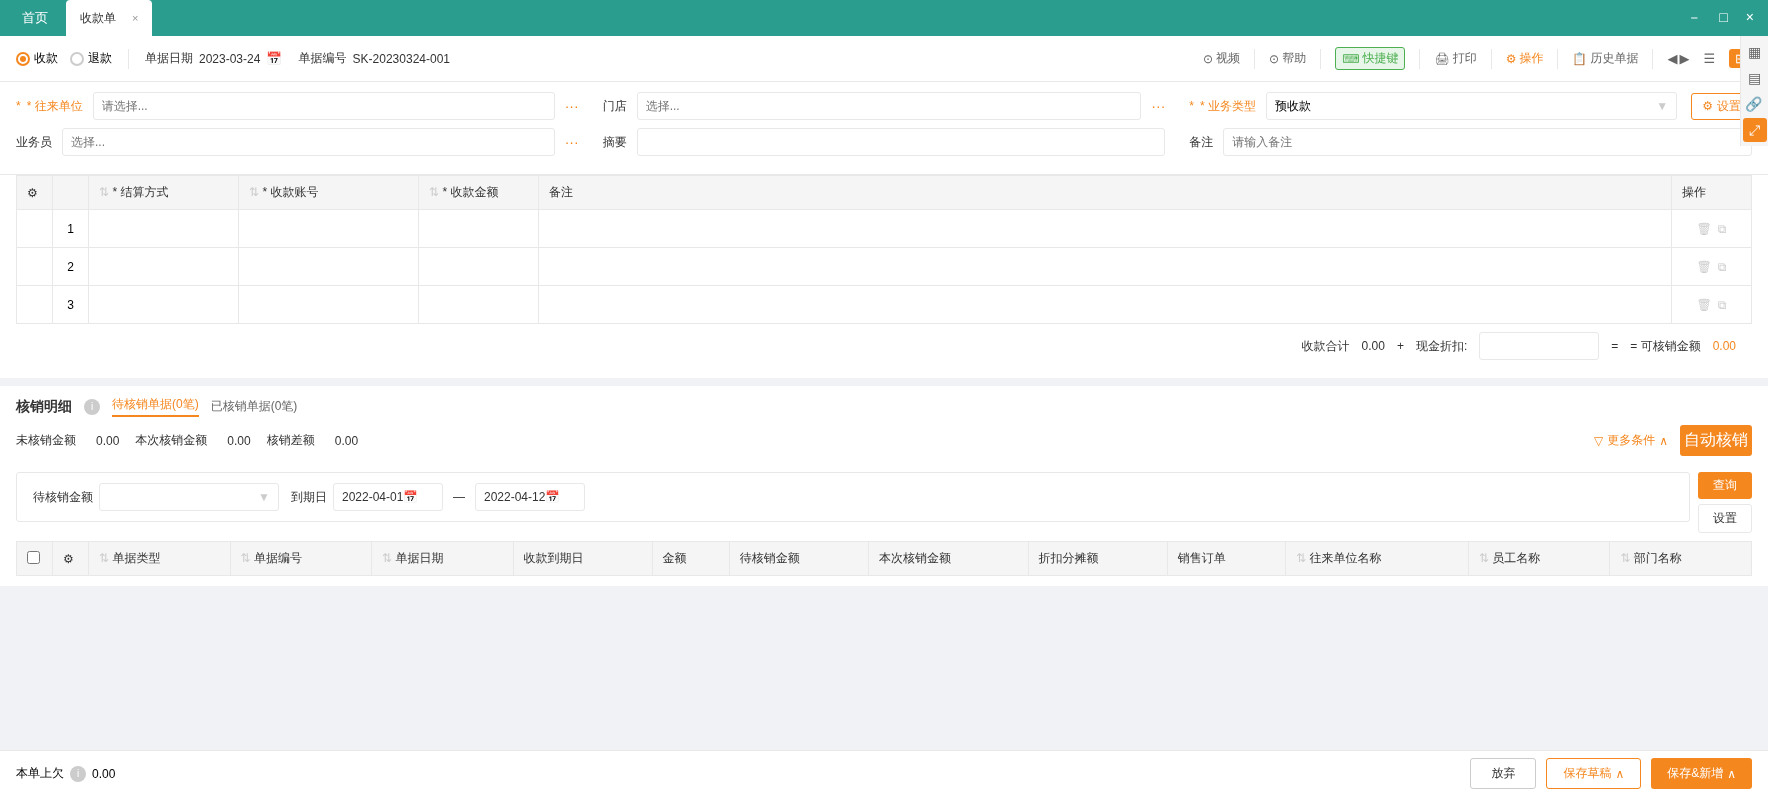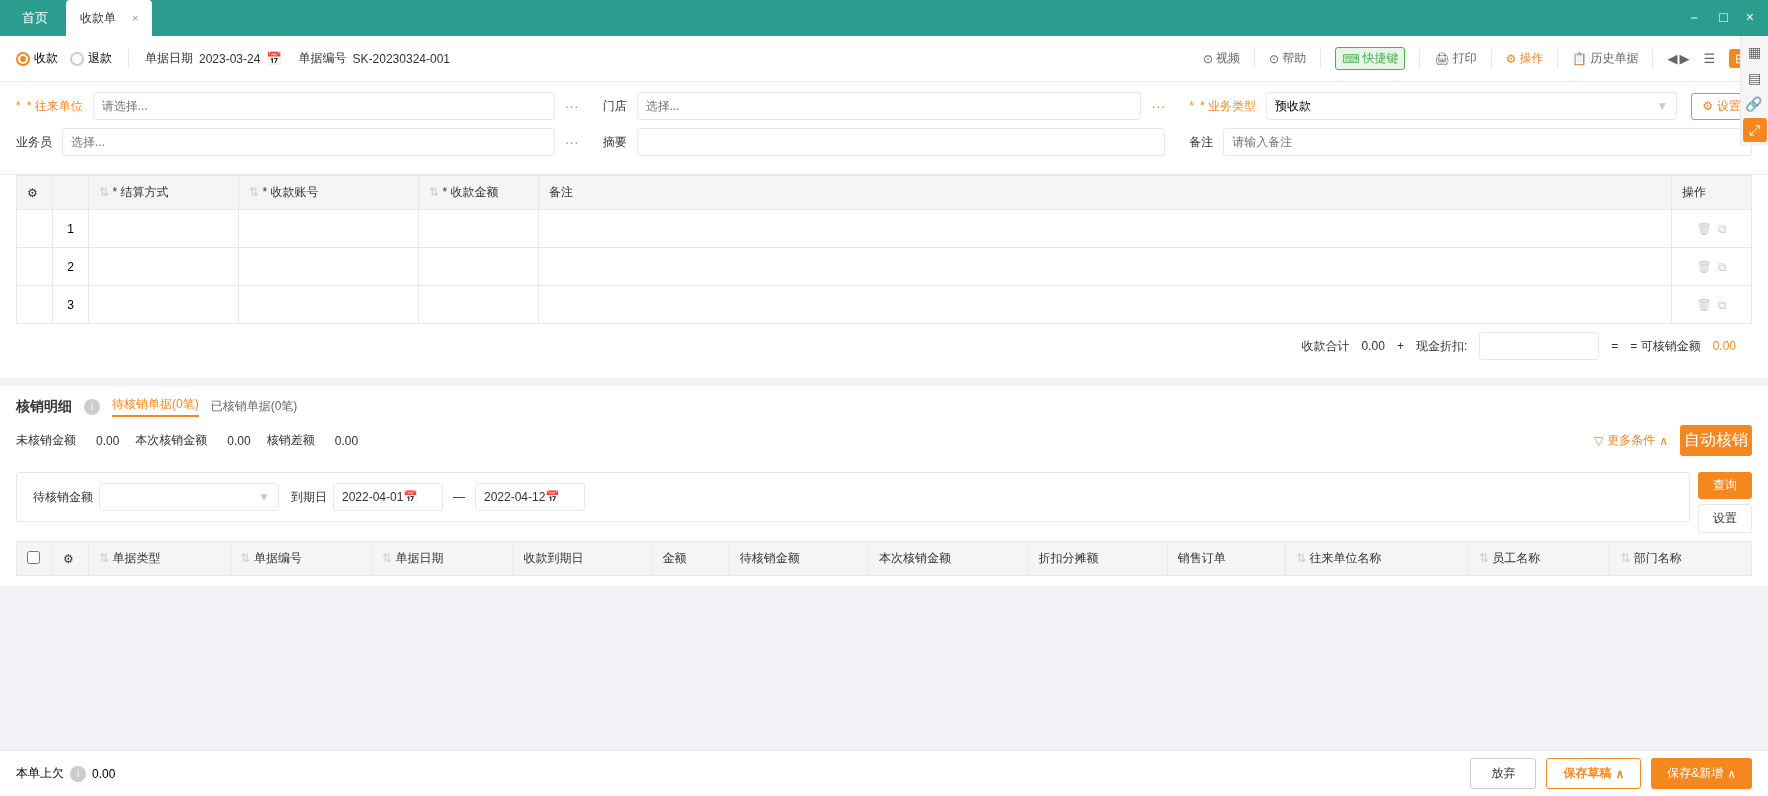--- a/index.html
+++ b/index.html
@@ -92,21 +92,21 @@
     .sub-table { width: 100%; border-collapse: collapse; }
     .sub-table th { background: #f5f5f5; padding: 8px 10px; text-align: left; border: 1px solid #e8e8e8; color: #333; font-weight: 500; white-space: nowrap; font-size: 12px; }
     .checkbox-cell { width: 36px; text-align: center; }
 
     
     .bottom-bar { position: fixed; bottom: 0; left: 0; right: 0; background: #fff; border-top: 1px solid #e8e8e8; height: 46px; display: flex; align-items: center; padding: 0 16px; z-index: 100; gap: 26px; }
     .bottom-left { display: flex; align-items: center; gap: 6px; }
     .bottom-info-icon { width: 16px; height: 16px; border-radius: 50%; background: #ccc; color: #fff; display: flex; align-items: center; justify-content: center; font-size: 10px; }
     .bottom-actions { margin-left: auto; display: flex; gap: 10px; }
     .btn-abandon { background: #fff; color: #333; border: 1px solid #ccc; padding: 6px 20px; border-radius: 3px; cursor: pointer; font-size: 12px; }
-    .btn-save-draft { background: #fff; color: #f5871f; border: 1px solid #f5871f; padding: 6px 16px; border-radius: 3px; cursor: pointer; font-size: 12px; display: flex; align-items: center; gap: 4px; font-weight: bold; }
+    .btn-save-draft { background: #fff; color: #f5871f; border: 1px solid #f5871f; padding: 6px 16px; border-radius: 3px; cursor: pointer; font-size: 12px; display: flex; align-items: center; gap: 4px; }
     .btn-save-new { background: #f5871f; color: #fff; border: none; padding: 6px 16px; border-radius: 3px; cursor: pointer; font-size: 12px; display: flex; align-items: center; gap: 4px; }
 
     
     .right-sidebar { position: fixed; right: 0; top: 36px; width: 28px; background: #f5f5f5; border-left: 1px solid #e8e8e8; display: flex; flex-direction: column; align-items: center; gap: 2px; padding: 4px 0; z-index: 50; }
     .sidebar-icon-btn { width: 24px; height: 24px; display: flex; align-items: center; justify-content: center; color: #666; cursor: pointer; font-size: 14px; }
     .sidebar-icon-btn.active { background: #f5871f; color: #fff; border-radius: 3px; }
 
     .orange-text { color: #f5871f; }
     .required-star { color: #f5871f; }
     .page-wrapper { padding-bottom: 46px; }

